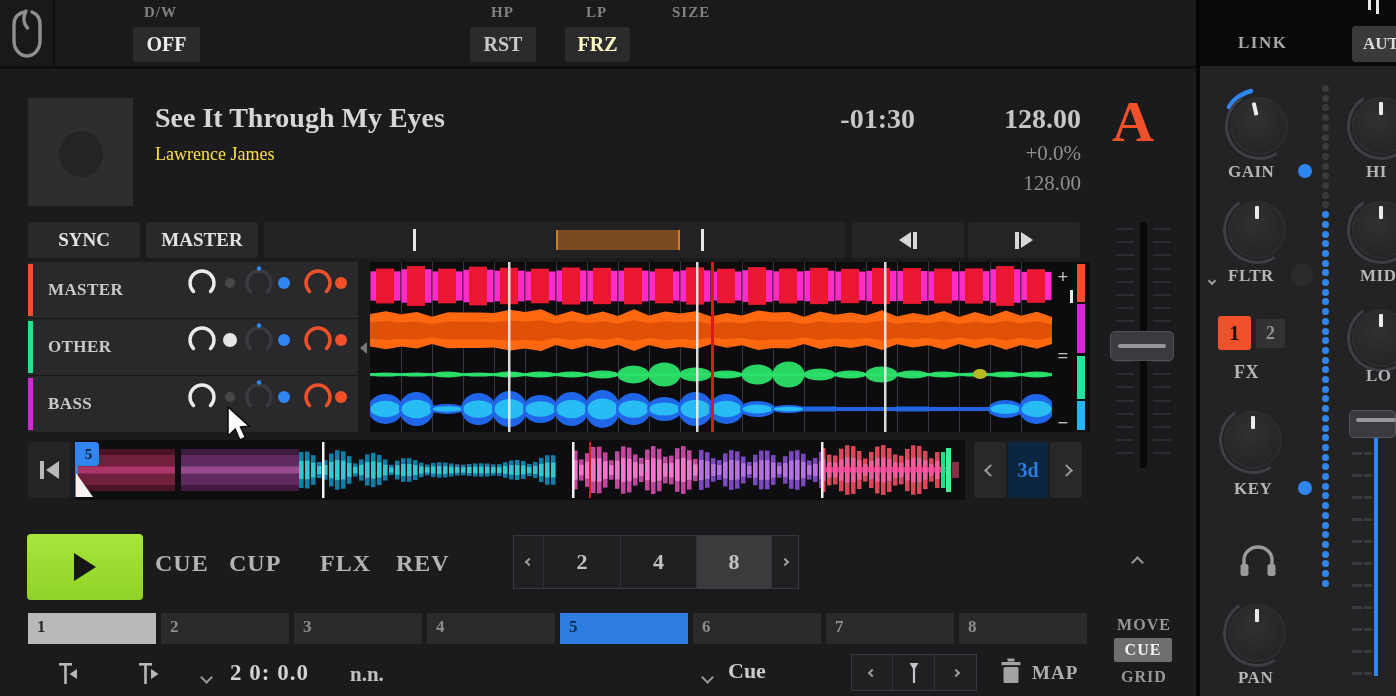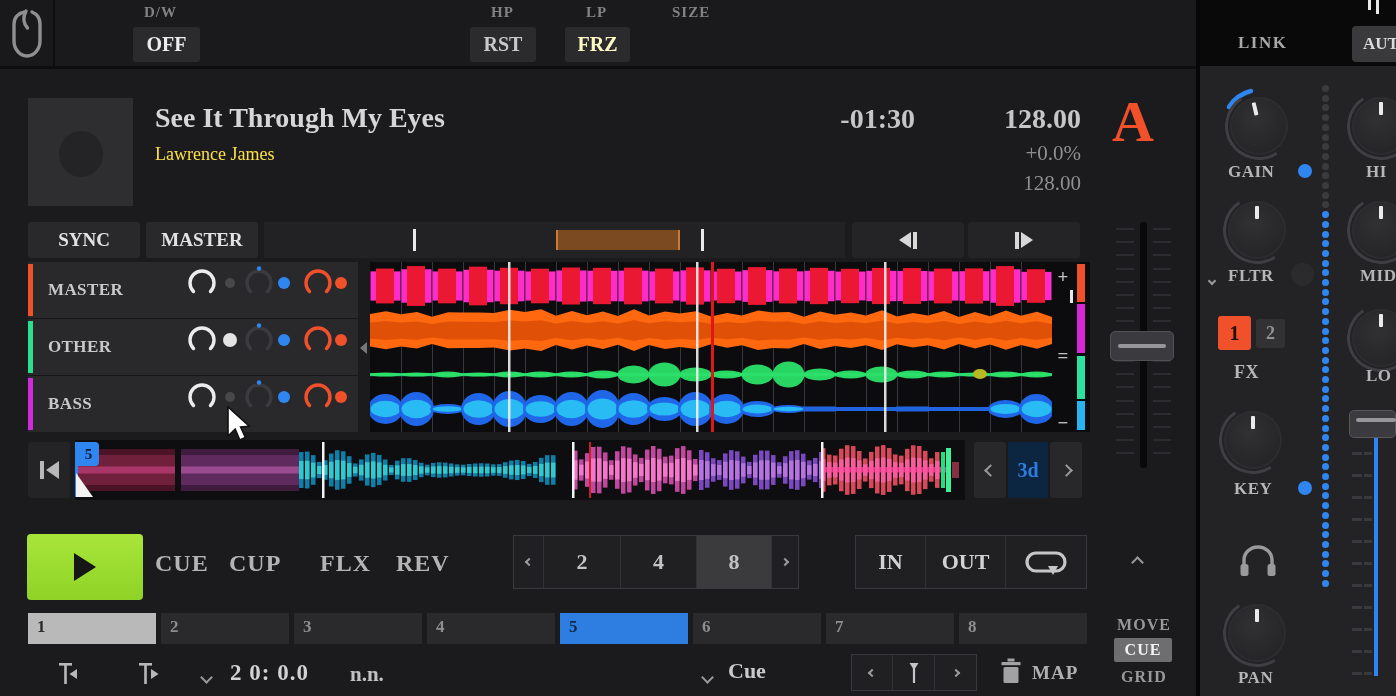--- a/index.html
+++ b/index.html
@@ -590,30 +590,20 @@
         <span class="chev left small"></span>
       </div>
     <div class="cell" style="width:77px;font-size:22px">2</div>
     <div class="cell" style="width:76px;font-size:22px">4</div>
     <div class="cell" style="width:75px;font-size:22px;background:#3b3b3e">8</div>
     <div class="cell" style="width:26px">
         <span class="chev right small"></span>
       </div>
   </div>
 
-  <div class="grp" style="left:855px;top:535px;height:54px">
-    <div class="cell" style="width:70px;font-size:22px;color:#d2d2d4">IN</div>
-    <div class="cell" style="width:80px;font-size:22px;color:#d2d2d4">OUT</div>
-    <div class="cell" style="width:80px">
-      <svg width="46" height="28" viewBox="0 0 46 28">
-        <rect x="4" y="5" width="38" height="18" rx="9" fill="none" stroke="#c6c6c8" stroke-width="3.2"></rect>
-        <polygon points="25,18 35,18 30,27" fill="#c6c6c8"></polygon>
-      </svg>
-    </div>
-  </div>
   <div class="abs flexc" style="left:1122px;top:550px;width:30px;height:24px">
       <span class="chev up"></span>
     </div>
 
   <div id="pads">
       <div class="pad lit-grey" style="left: 28px; width: 128px;">1</div>
       <div class="pad" style="left: 161px; width: 128px;">2</div>
       <div class="pad" style="left: 294px; width: 128px;">3</div>
       <div class="pad" style="left: 427px; width: 128px;">4</div>
       <div class="pad lit-blue" style="left: 560px; width: 128px;">5</div>

